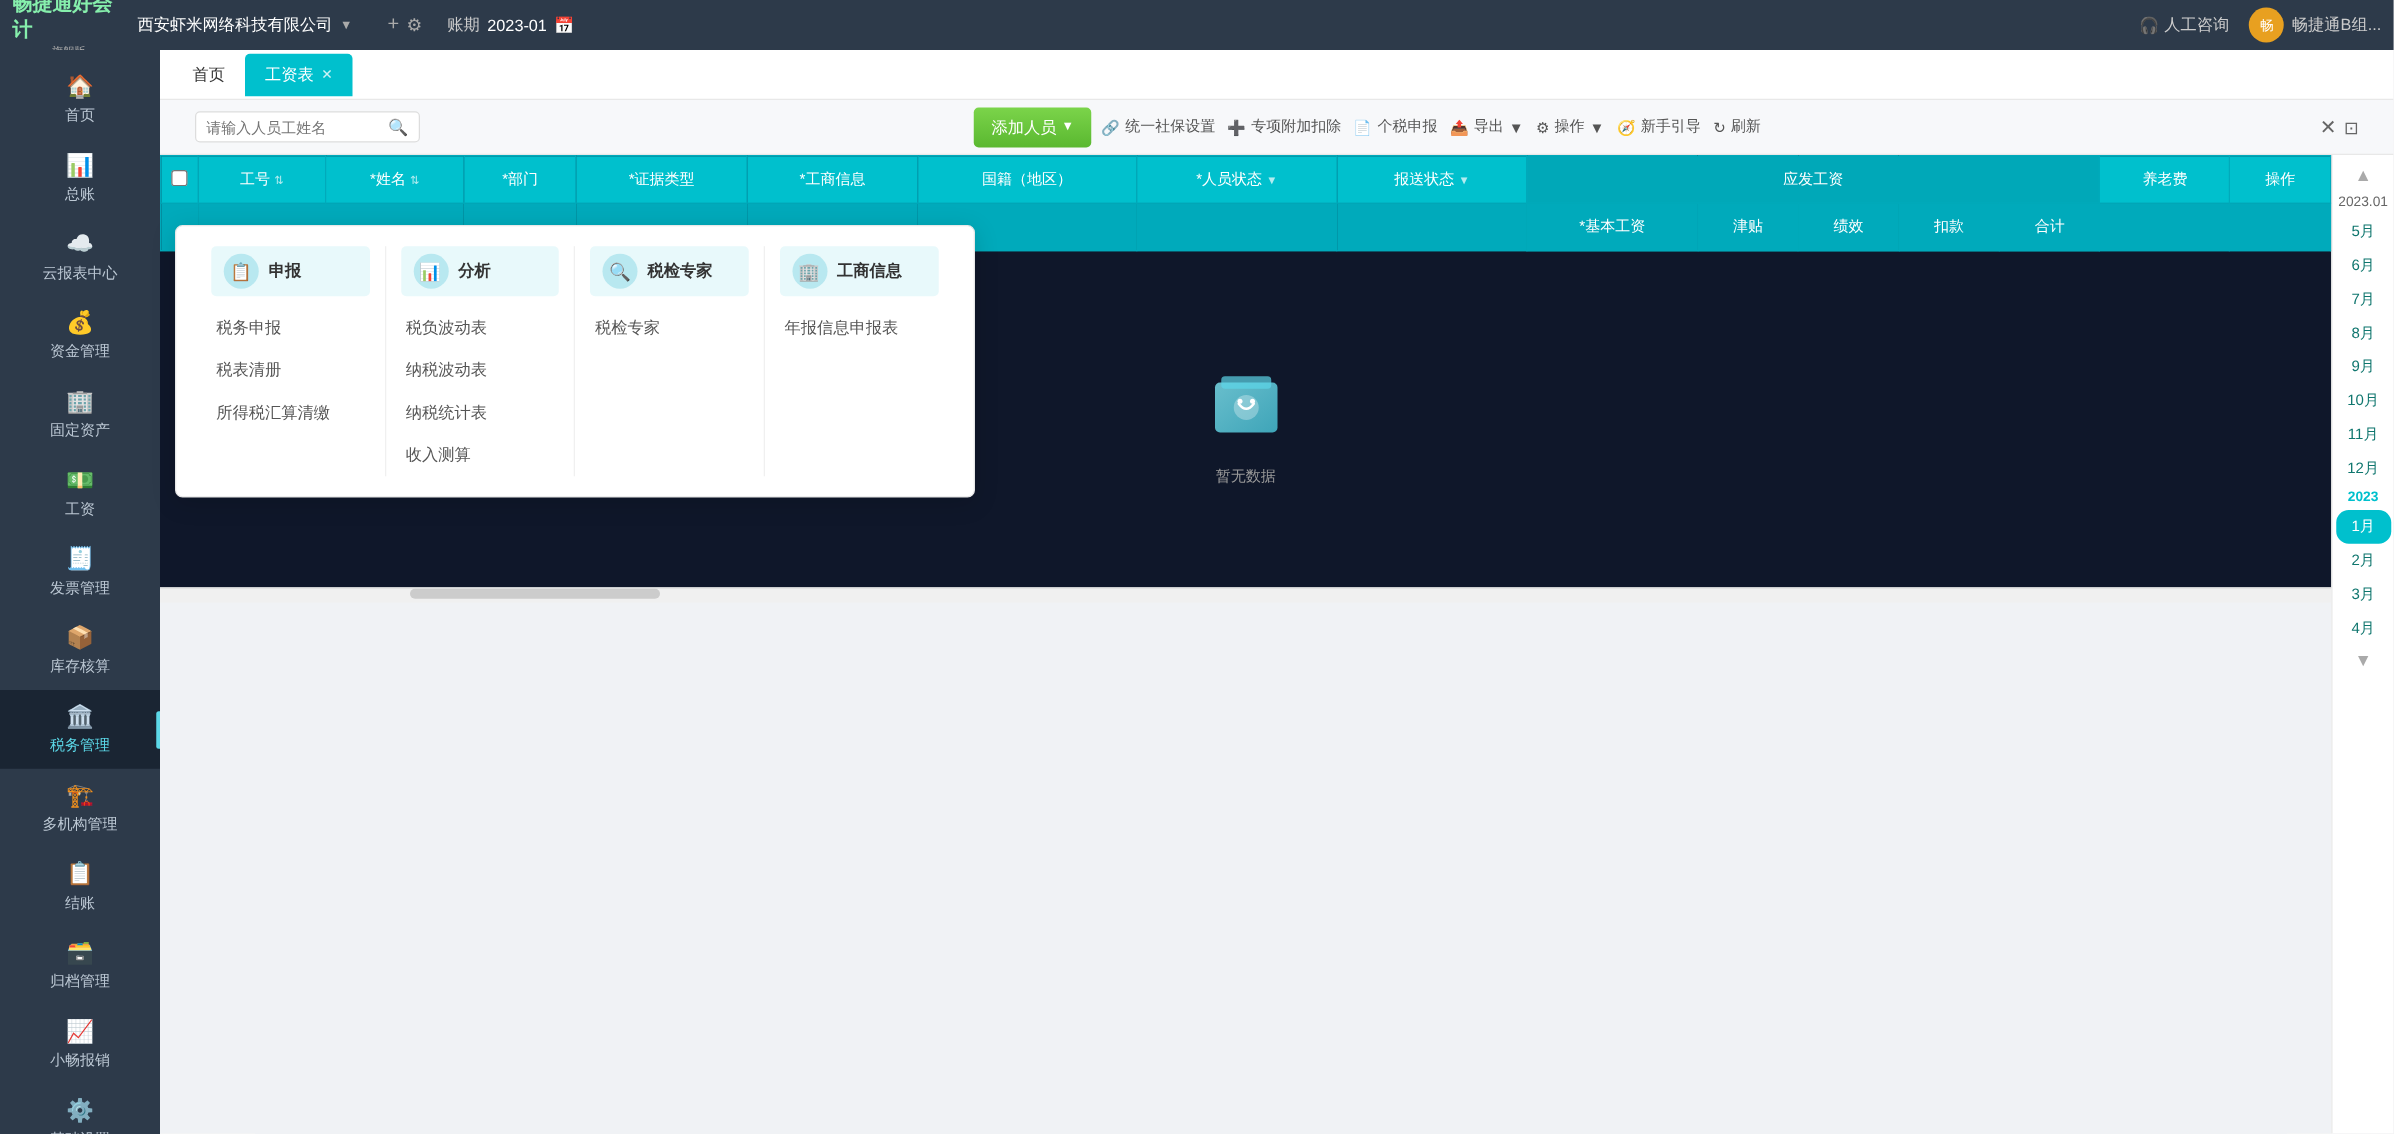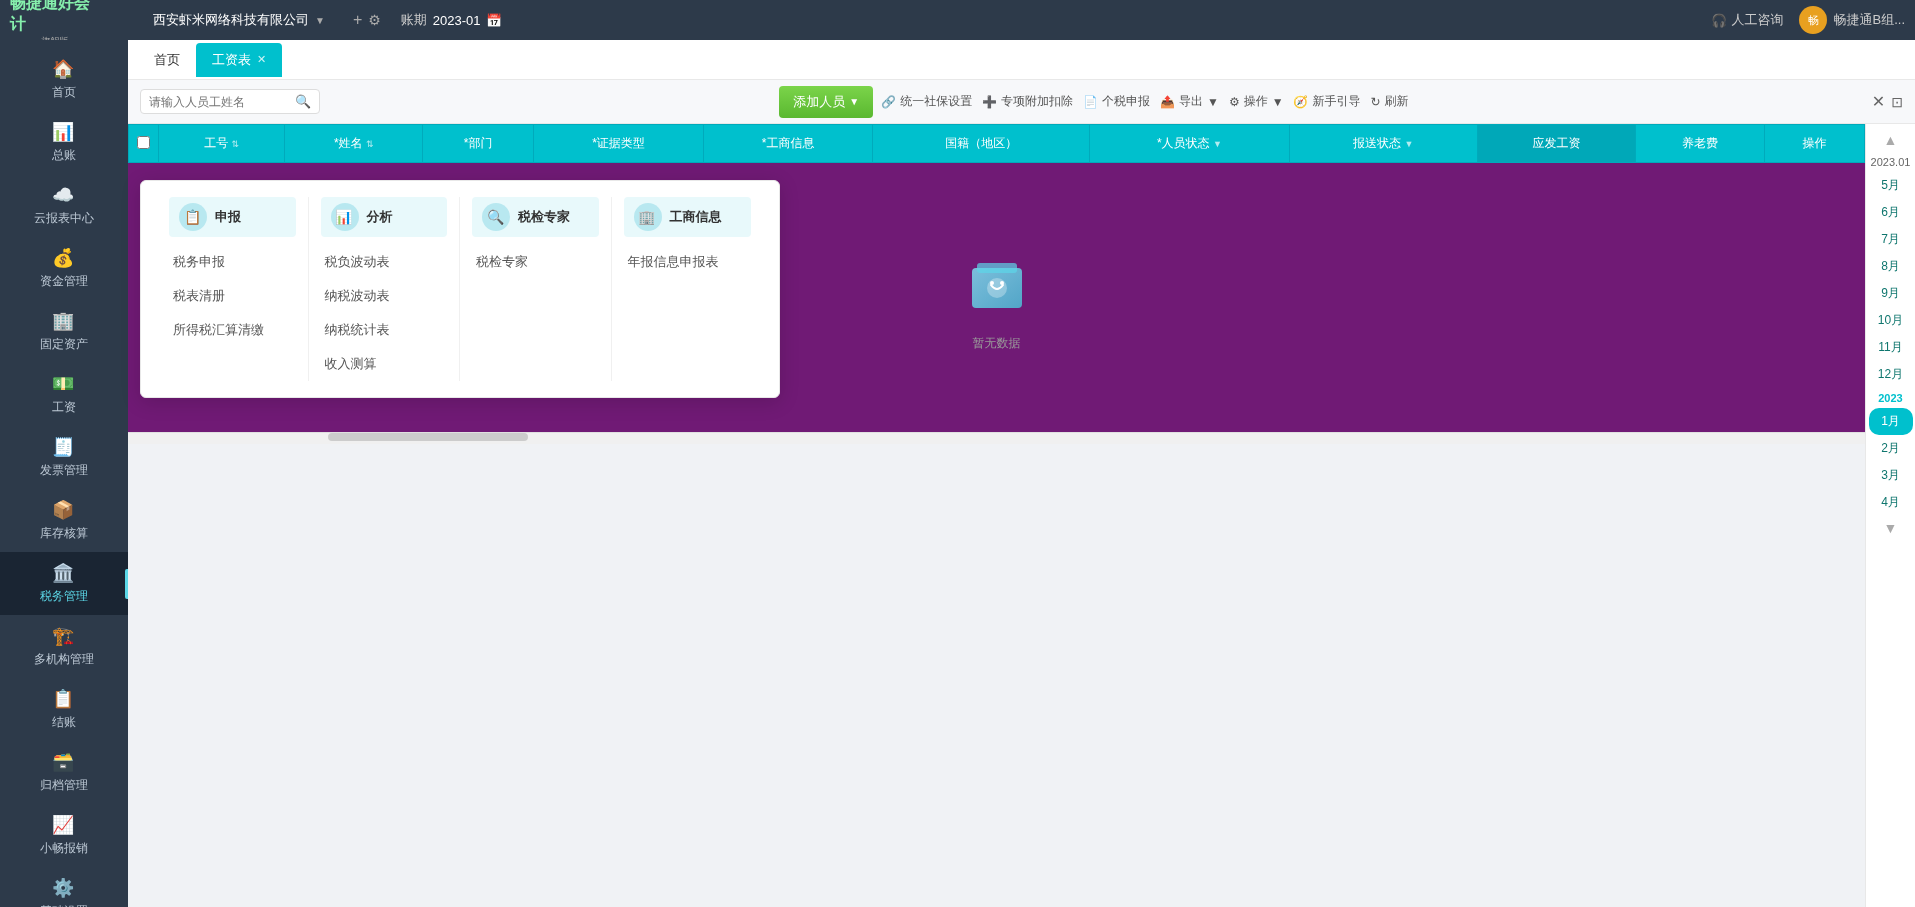--- a/index.html
+++ b/index.html
@@ -25,21 +25,20 @@
     }
     .logo-text { font-size: 16px; color: #86efac; font-weight: bold; }
     .logo-sub { font-size: 9px; color: #aaa; }
     .top-bar-company {
       display: flex;
       align-items: center;
       color: #fff;
       font-size: 13px;
       margin-right: 20px;
       cursor: pointer;
-      margin-left: 43px;
     }
     .top-bar-company .arrow { margin-left: 6px; font-size: 10px; color: #aaa; }
     .top-bar-period { display: flex; align-items: center; gap: 6px; color: #ccc; font-size: 13px; }
     .top-bar-period .period-icon { color: #5cd8e8; cursor: pointer; }
     .top-bar-right { margin-left: auto; display: flex; align-items: center; gap: 16px; color: #ccc; font-size: 13px; }
     .top-bar-right .user-info { display: flex; align-items: center; gap: 6px; cursor: pointer; }
     .top-bar-right .avatar { width: 28px; height: 28px; border-radius: 50%; background: #e8a020; display: flex; align-items: center; justify-content: center; color: #fff; font-size: 11px; }
     .icon-btn { cursor: pointer; color: #ccc; font-size: 13px; display: flex; align-items: center; gap: 4px; }
 
     
@@ -110,21 +109,21 @@
       gap: 6px;
     }
     .tab-close { cursor: pointer; font-size: 11px; opacity: 0.8; }
 
     
     .toolbar {
       height: 44px;
       background: #f7f8fa;
       display: flex;
       align-items: center;
-      padding: 0 12px;
+      padding: 0 28px;
       gap: 8px;
       border-bottom: 1px solid #e8e8e8;
       flex-shrink: 0;
     }
     .search-input-wrap {
       display: flex;
       align-items: center;
       border: 1px solid #ddd;
       border-radius: 4px;
       padding: 4px 8px;
@@ -178,21 +177,21 @@
 
     
     .table-wrap {
       flex: 1;
       overflow: auto;
       position: relative;
     }
     .salary-table {
       width: 100%;
       border-collapse: collapse;
-      background: #701a75;
+      background: #0f172a;
       font-size: 12px;
     }
     .salary-table thead tr {
       background: #00c0cd;
       color: #fff;
     }
     .salary-table thead th {
       padding: 10px 8px;
       text-align: center;
       border: 1px solid #00aabb;
@@ -506,20 +505,38 @@
                 <span class="sort-icon">▼</span>
               </th>
               <th>
                 <span>报送状态</span>
                 <span class="sort-icon">▼</span>
               </th>
               <th colspan="5" style="background:#00a8b8;">应发工资</th>
               <th>养老费</th>
               <th>操作</th>
             </tr>
+            <tr style="background:#00aabb;">
+              <th></th>
+              <th></th>
+              <th></th>
+              <th></th>
+              <th></th>
+              <th></th>
+              <th></th>
+              <th></th>
+              <th></th>
+              <th class="sub-header">*基本工资</th>
+              <th class="sub-header">津贴</th>
+              <th class="sub-header">绩效</th>
+              <th class="sub-header">扣款</th>
+              <th class="sub-header">合计</th>
+              <th></th>
+              <th></th>
+            </tr>
           </thead>
           <tbody>
             <tr>
               <td colspan="16" style="padding:0;border:none;">
                 <div class="no-data">
                   <svg width="80" height="80" viewBox="0 0 80 80">
                     <defs>
                       <linearGradient id="boxGrad" x1="0" y1="0" x2="1" y2="1">
                         <stop offset="0%" stop-color="#7fe8f5"></stop>
                         <stop offset="100%" stop-color="#4ac8dc"></stop>

